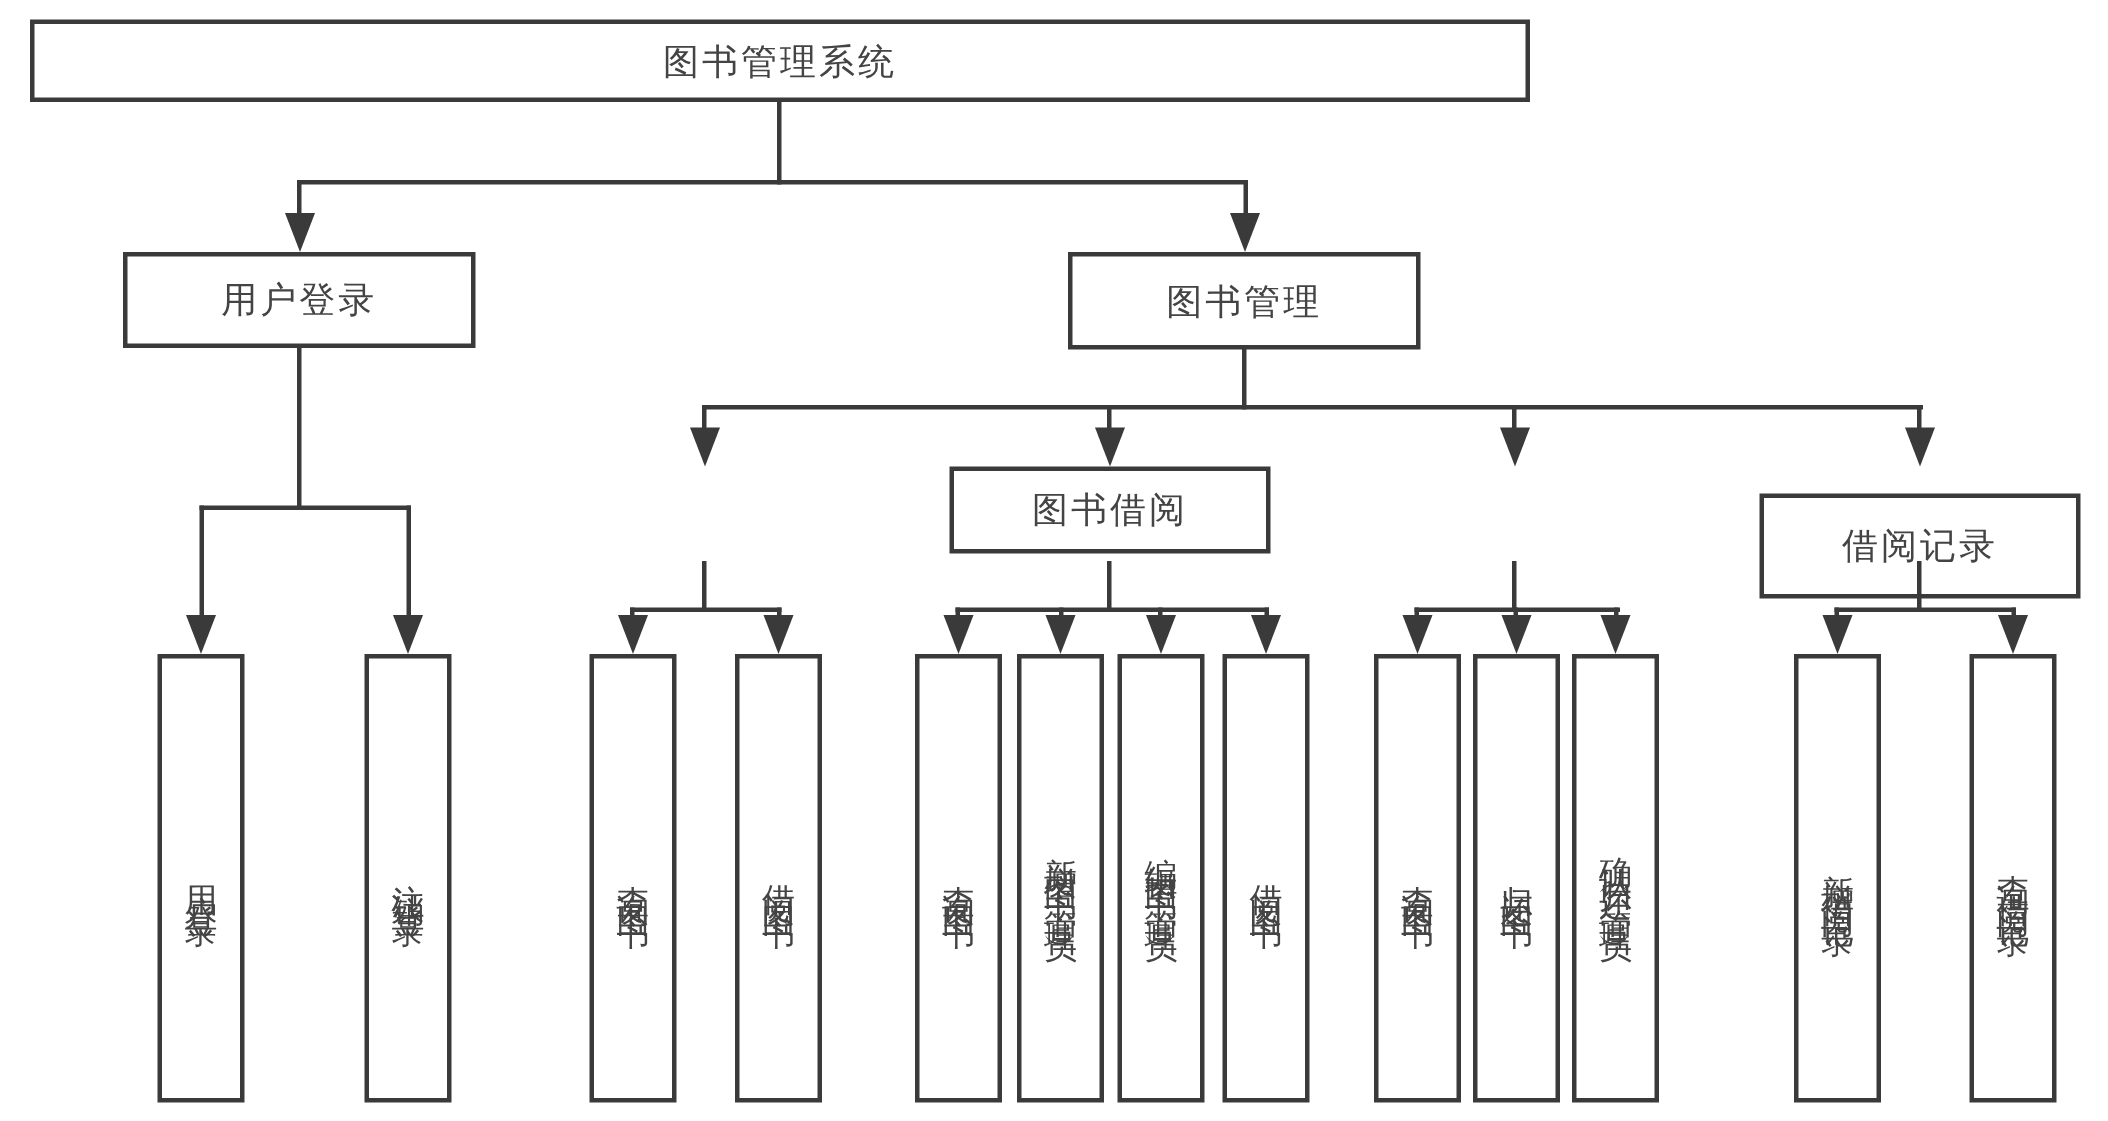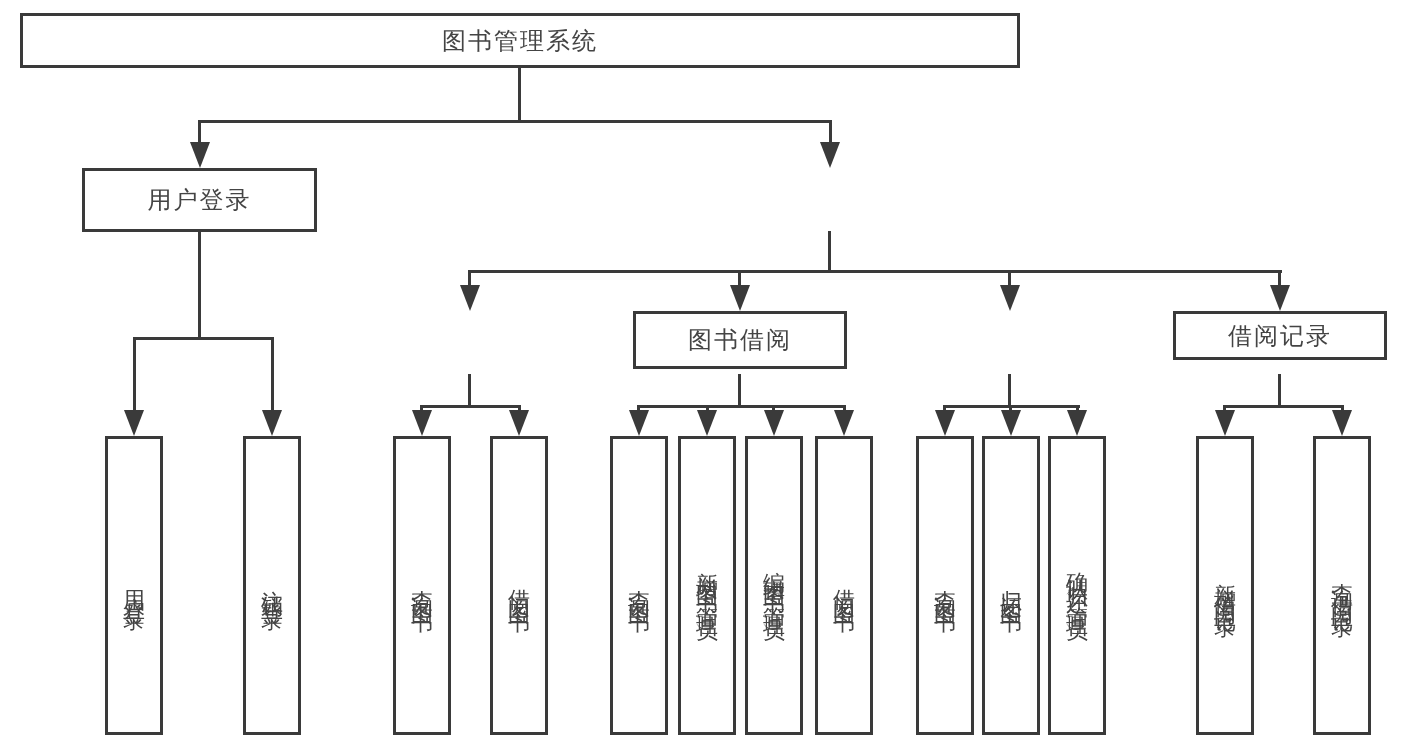--- a/index.html
+++ b/index.html
@@ -62,20 +62,23 @@
   <div class="v" style="left:518px;top:66px;height:57px;"></div>
   <div class="h" style="left:198px;top:120px;width:634px;"></div>
   <div class="v" style="left:198px;top:120px;height:25px;"></div>
   <div class="a" style="left:190px;top:142px;"></div>
   <div class="v" style="left:829px;top:120px;height:25px;"></div>
   <div class="a" style="left:820px;top:142px;"></div>
 
   <div class="node hnode" style="left:82px;top:168px;width:235px;height:64px;">
     <span>用户登录</span>
   </div>
+  <div class="node hnode" style="left:712px;top:168px;width:235px;height:65px;">
+    <span>图书管理</span>
+  </div>
 
   <div class="v" style="left:198px;top:230px;height:110px;"></div>
   <div class="h" style="left:133px;top:337px;width:141px;"></div>
   <div class="v" style="left:133px;top:337px;height:76px;"></div>
   <div class="a" style="left:124px;top:410px;"></div>
   <div class="v" style="left:271px;top:337px;height:76px;"></div>
   <div class="a" style="left:262px;top:410px;"></div>
 
   <div class="v" style="left:828px;top:231px;height:42px;"></div>
   <div class="h" style="left:468px;top:270px;width:814px;"></div>
@@ -84,21 +87,21 @@
   <div class="v" style="left:738px;top:270px;height:18px;"></div>
   <div class="a" style="left:730px;top:285px;"></div>
   <div class="v" style="left:1008px;top:270px;height:18px;"></div>
   <div class="a" style="left:1000px;top:285px;"></div>
   <div class="v" style="left:1278px;top:270px;height:18px;"></div>
   <div class="a" style="left:1270px;top:285px;"></div>
 
   <div class="node hnode" style="left:633px;top:311px;width:214px;height:58px;">
     <span>图书借阅</span>
   </div>
-  <div class="node hnode" style="left:1173px;top:311px;width:214px;height:49px;text-align:right;">
+  <div class="node hnode" style="left:1173px;top:329px;width:214px;height:70px;text-align:right;">
     <span>借阅记录</span>
   </div>
 
   <div class="v" style="left:468px;top:374px;height:34px;"></div>
   <div class="h" style="left:420px;top:405px;width:101px;"></div>
   <div class="v" style="left:420px;top:405px;height:8px;"></div>
   <div class="a" style="left:412px;top:410px;"></div>
   <div class="v" style="left:518px;top:405px;height:8px;"></div>
   <div class="a" style="left:509px;top:410px;"></div>
 

